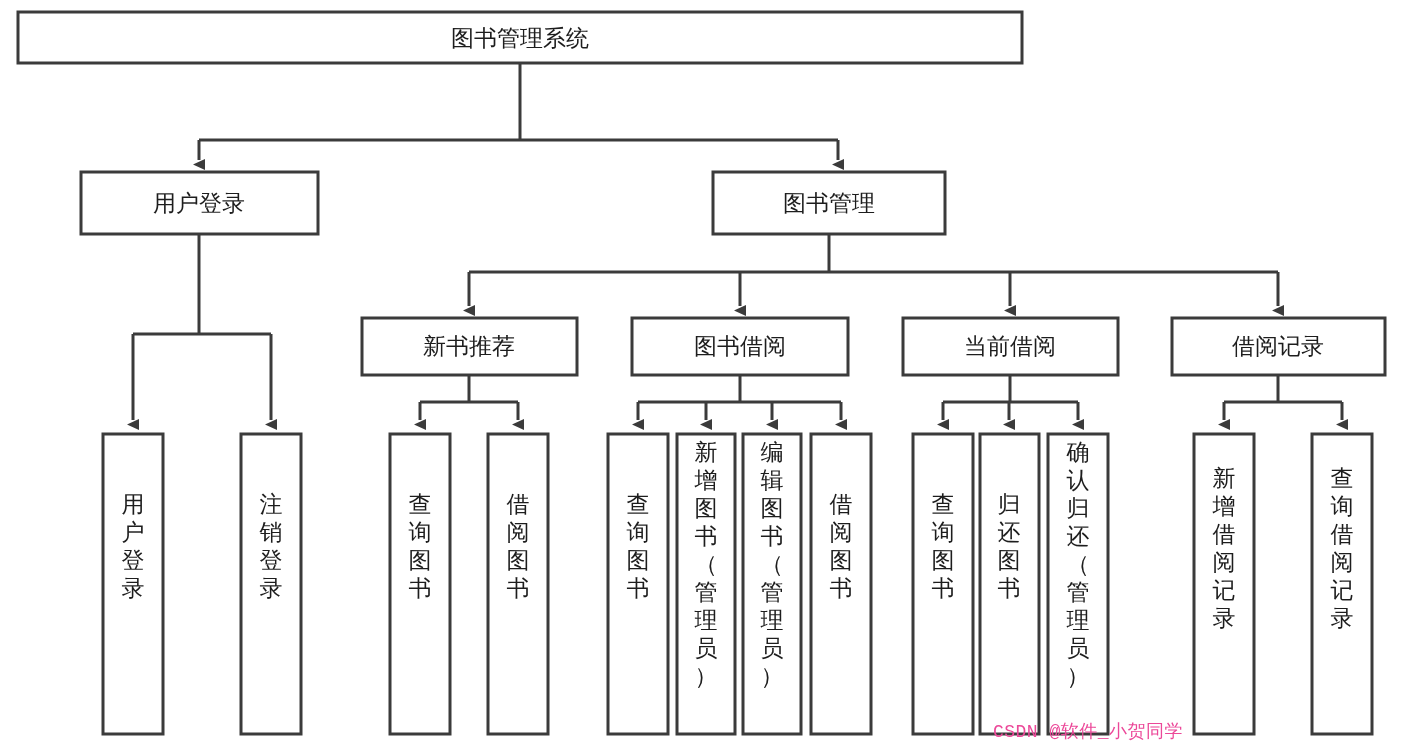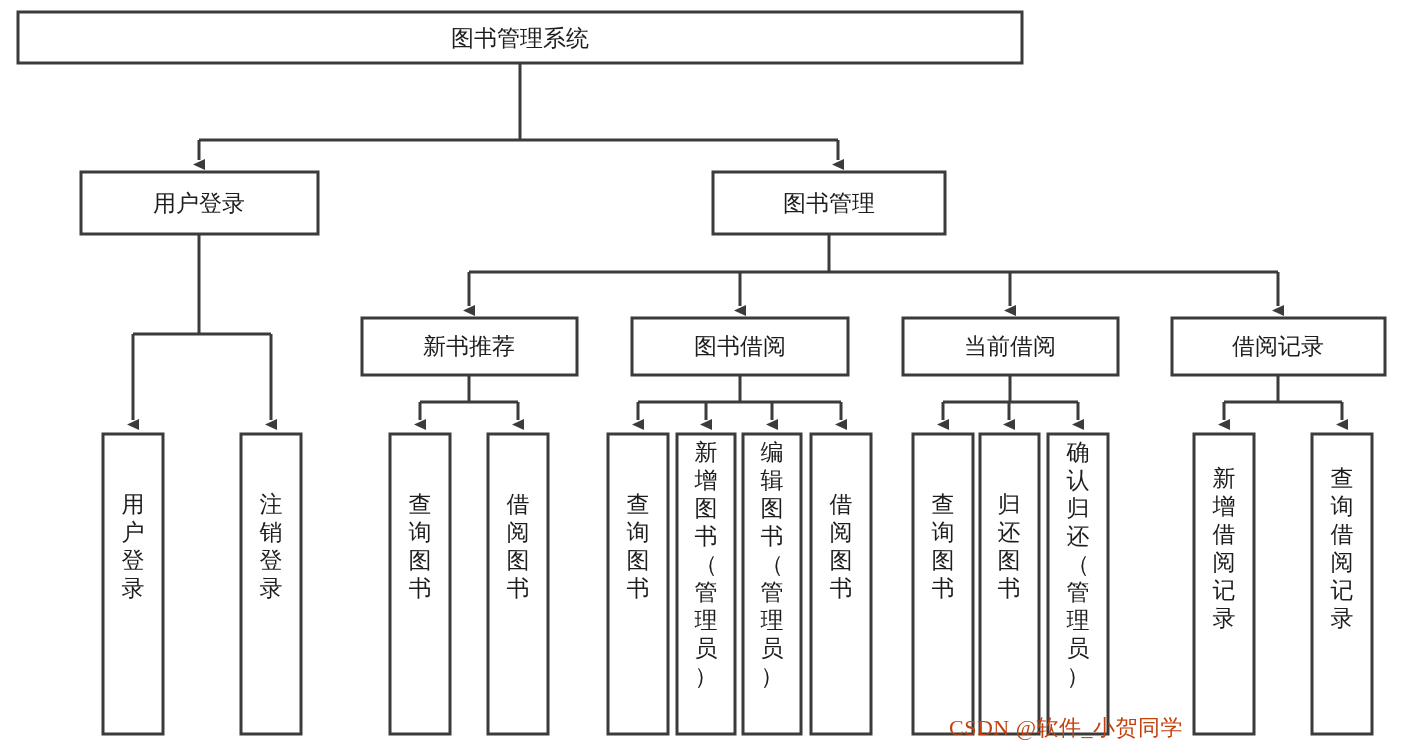--- a/index.html
+++ b/index.html
@@ -18,22 +18,22 @@
     font-size:23px;fill:#1d1d1d;
     text-anchor:middle;dominant-baseline:middle;
   }
   .node-label-v{
     font-family:"DejaVu Sans","Liberation Sans",sans-serif;
     font-size:23px;fill:#1d1d1d;
     text-anchor:middle;
   }
   .watermark{
     position:absolute;right:8px;bottom:4px;
-    font-family:Liberation Serif, serif;
-    font-size:22px;color:#c2410c;white-space:nowrap;
+    font-family:Liberation Mono, monospace;
+    font-size:18px;color:#ec4899;white-space:nowrap;
     letter-spacing:0.5px;
   }
 </style>
 </head>
 <body>
 
 <div id="diagram-root">
   <svg width="1405" height="747" viewBox="0 0 1405 747" xmlns="http://www.w3.org/2000/svg">
     <defs>
       <marker id="arrow" markerWidth="11" markerHeight="12" refX="1" refY="6" orient="auto" markerUnits="userSpaceOnUse">

